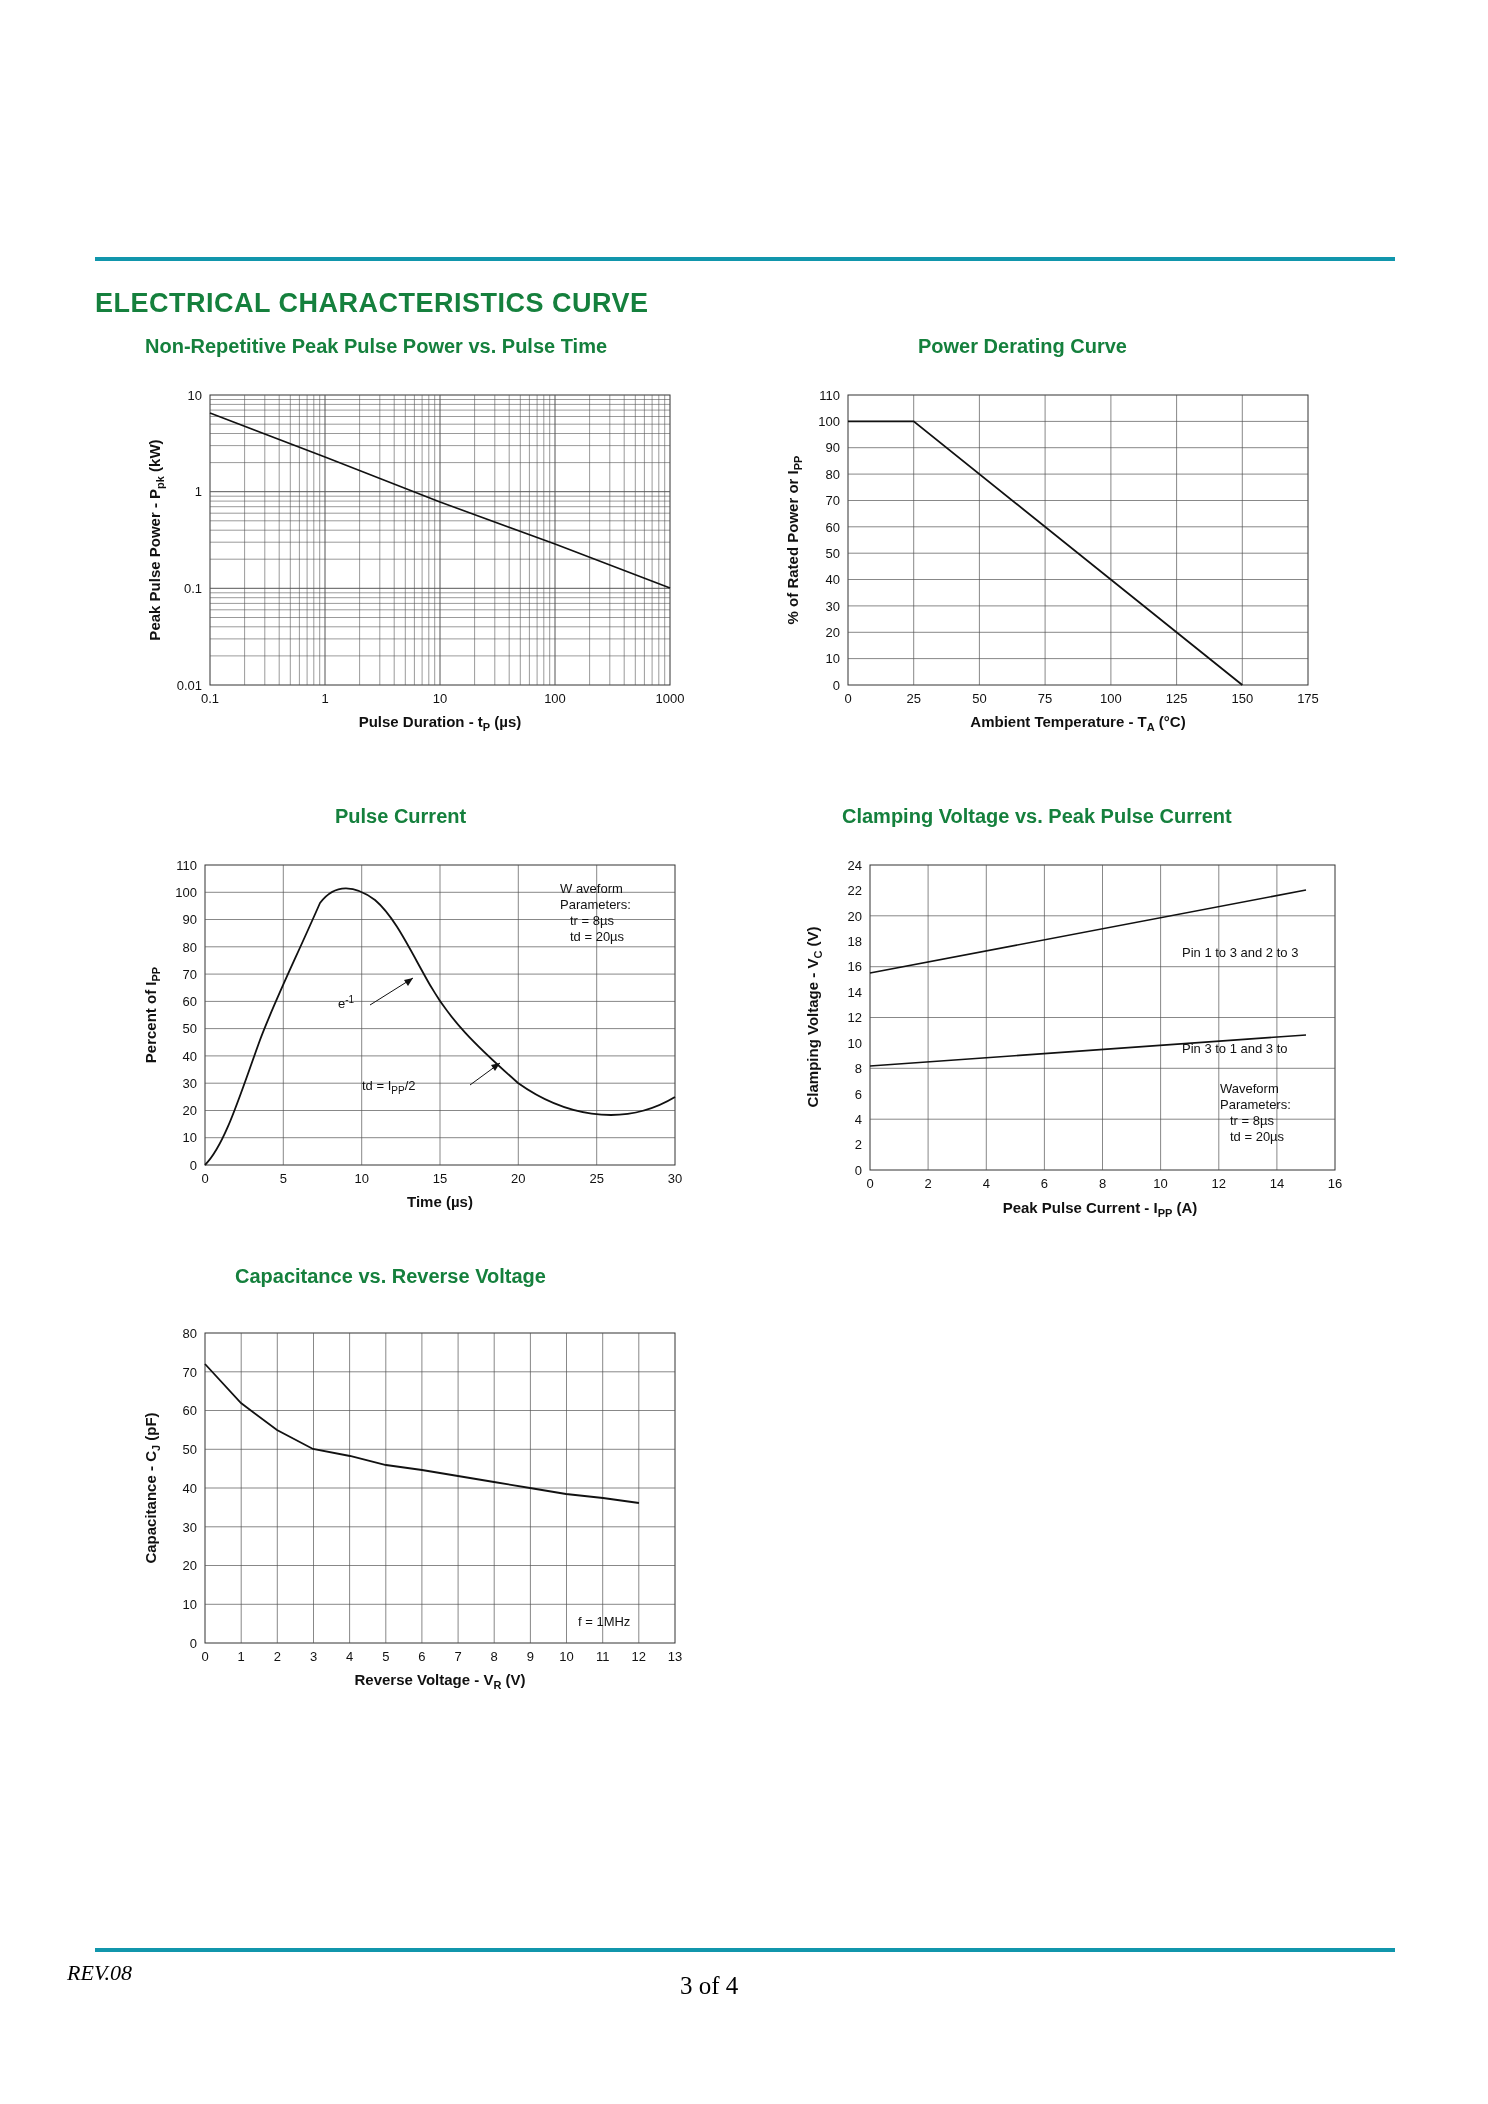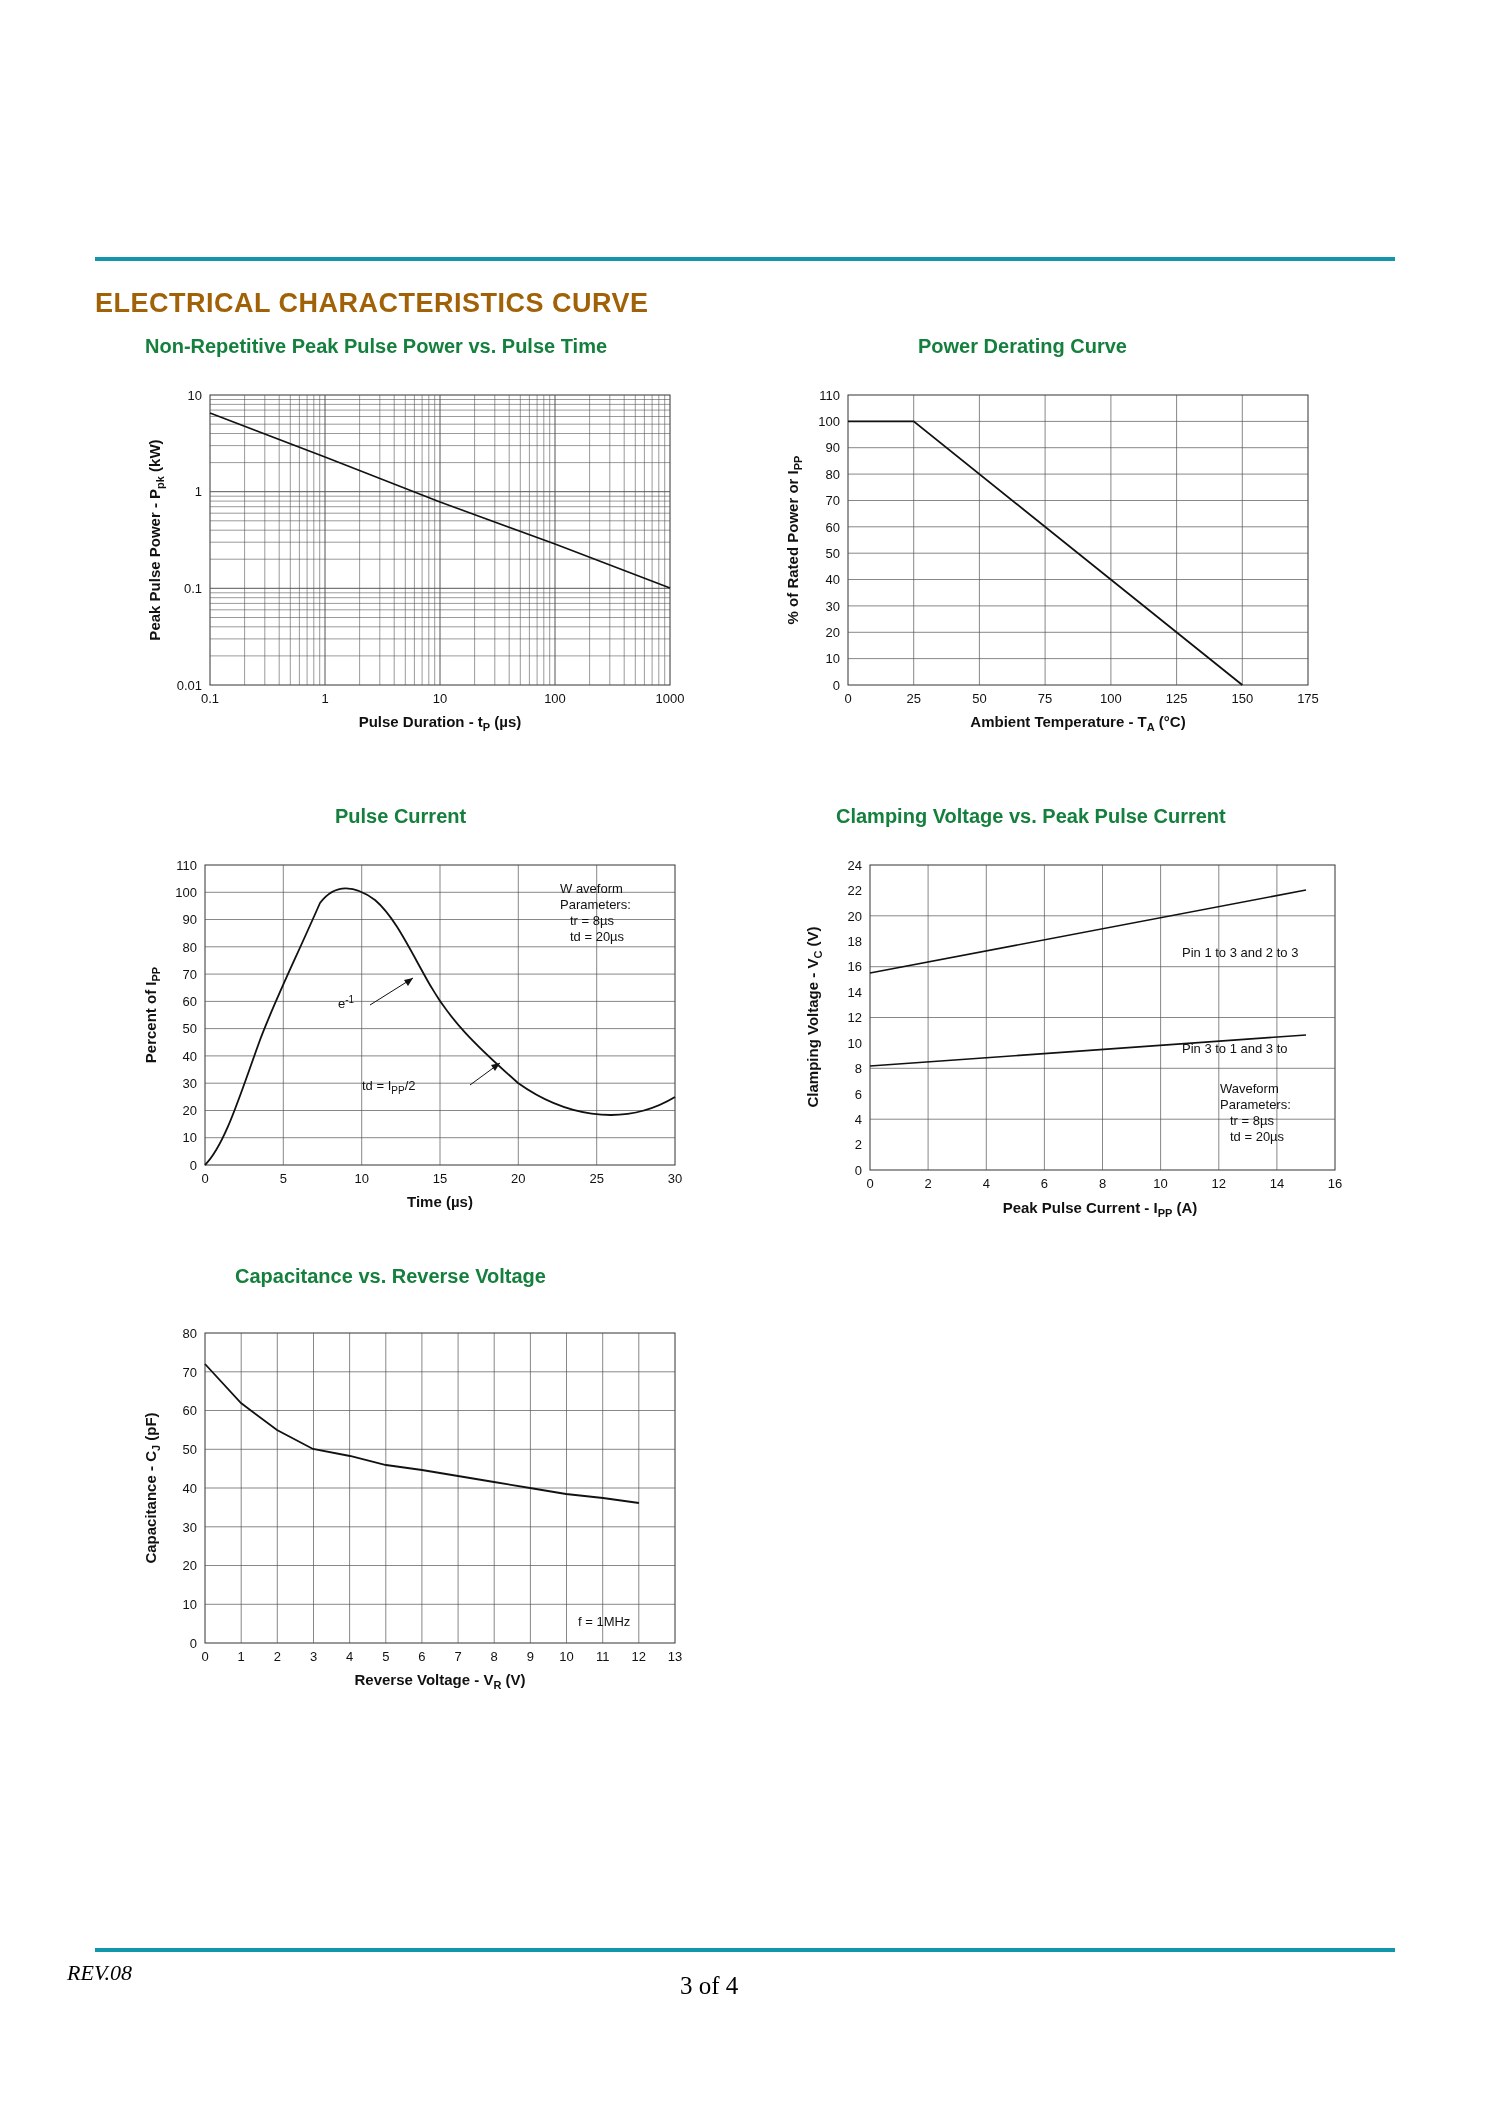--- a/index.html
+++ b/index.html
@@ -15,21 +15,21 @@
 
   
   .header{position:absolute;left:95px;top:80px;width:1300px;height:180px;}
   .logo-wrap{position:absolute;left:0;top:0;width:290px;height:135px;}
   .logo-mark{position:absolute;left:0;top:0;width:165px;height:125px;}
   .logo-cn{position:absolute;left:175px;top:30px;font-size:42px;letter-spacing:4px;font-family:"DejaVu Sans",sans-serif;font-weight:bold;color:#111;}
   .logo-sub{position:absolute;left:240px;top:98px;font-size:14px;letter-spacing:5px;color:#222;font-weight:bold;}
   .part-no{position:absolute;right:130px;top:48px;font-size:52px;font-weight:normal;color:#111;letter-spacing:1px;font-family:"Liberation Sans",sans-serif;}
   .header-rule{position:absolute;left:95px;top:257px;width:1300px;height:4px;background:#1196ac;}
 
-  .section-title{position:absolute;left:95px;top:288px;font-size:27px;font-weight:bold;letter-spacing:0.5px;color:#a16207;}
+  .section-title{position:absolute;left:95px;top:288px;font-size:27px;font-weight:bold;letter-spacing:0.5px;color:#15803d;}
 
   
   .footer-rule{position:absolute;left:95px;top:1948px;width:1300px;height:4px;background:#1196ac;}
   .rev{position:absolute;left:67px;top:1960px;font-size:22px;font-style:italic;font-family:"Liberation Serif",serif;}
   .pageno{position:absolute;left:680px;top:1972px;font-size:25px;font-family:"Liberation Serif",serif;}
 
   
   .chart-block{position:absolute;}
   .chart-title{position:absolute;font-size:20px;font-weight:bold;color:#15803d;white-space:nowrap;}
   svg{display:block;}
@@ -267,21 +267,21 @@
       <text class="tick" x="67" y="25" text-anchor="end">110</text>
 
       <text class="axis-label" x="310" y="362" text-anchor="middle">Time (µs)</text>
       <text class="axis-label" x="26" y="170" text-anchor="middle" transform="rotate(-90 26 170)">
         <tspan>Percent of I</tspan><tspan dy="4" font-size="11">PP</tspan>
       </text>
     </svg>
   </div>
 
   <div class="chart-block" style="left:790px;top:805px;width:620px;height:430px;">
-    <div class="chart-title" style="left:46px;top:0;">Clamping Voltage vs. Peak Pulse Current</div>
+    <div class="chart-title" style="left:52px;top:0;">Clamping Voltage vs. Peak Pulse Current</div>
     <svg width="620" height="400" viewBox="0 0 620 400" style="position:absolute;left:0;top:40px;">
 
       <rect x="80" y="20" width="465" height="305" fill="none" stroke="#333" stroke-width="1"></rect>
       <g stroke="#555" stroke-width="0.7">
         <line x1="138.1" y1="20" x2="138.1" y2="325"></line>
         <line x1="196.3" y1="20" x2="196.3" y2="325"></line>
         <line x1="254.4" y1="20" x2="254.4" y2="325"></line>
         <line x1="312.5" y1="20" x2="312.5" y2="325"></line>
         <line x1="370.6" y1="20" x2="370.6" y2="325"></line>
         <line x1="428.8" y1="20" x2="428.8" y2="325"></line>

